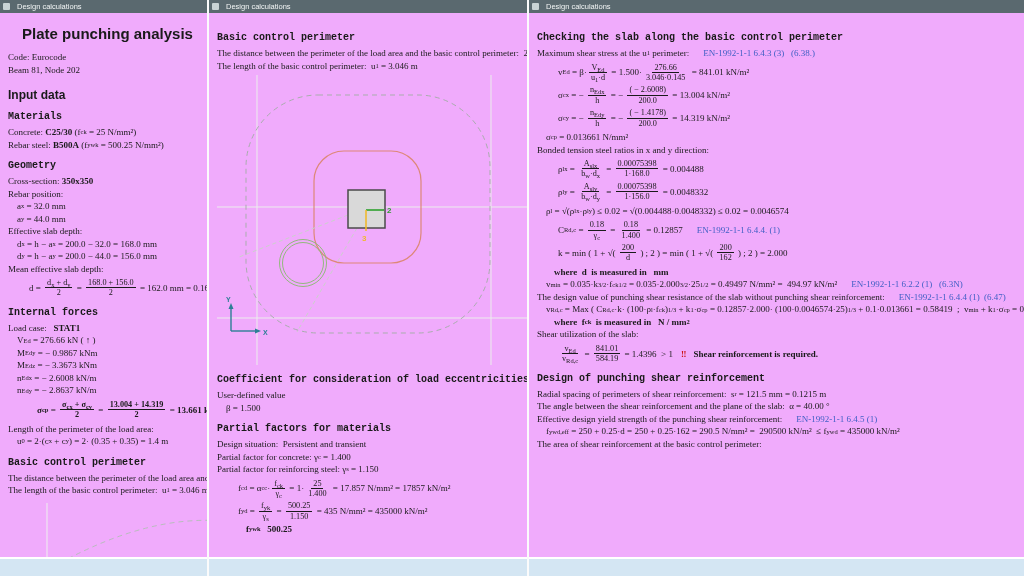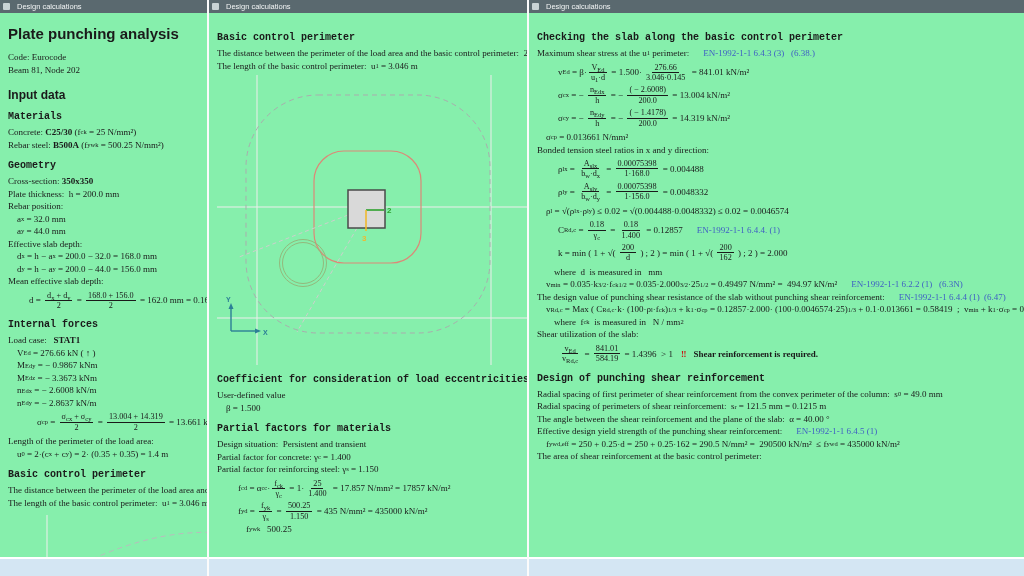--- a/index.html
+++ b/index.html
@@ -1,33 +1,33 @@
 <!DOCTYPE html>
 <html><head>
 <meta charset="utf-8">
 <style>
   html,body{margin:0;padding:0;background:#ffffff;}
   #screen{position:relative;width:1024px;height:576px;background:#fbfbfb;overflow:hidden;
           font-family:"Liberation Serif", serif;color:#1a1a1a;}
-  .panel{position:absolute;top:0;bottom:0;background:#86efac;overflow:hidden;}
+  .panel{position:absolute;top:0;bottom:0;background:#f0abfc;overflow:hidden;}
   #panel-left{left:0;width:207px;}
   #panel-mid{left:209px;width:318px;}
   #panel-right{left:529px;width:495px;}
   .titlebar{height:13px;background:#5a696f;color:#f2f5f5;display:flex;align-items:center;
             font-family:"Liberation Sans", sans-serif;font-size:7.5px;}
   .appicon{width:7px;height:7px;background:#c9d3d5;border-radius:1px;margin:0 7px 0 3px;flex:0 0 auto;}
   .content{padding:6px 0 0 8px;}
   #panel-mid .content, #panel-right .content{padding-top:10px;}
   .ln{white-space:nowrap;line-height:12.5px;font-size:9px;}
-  .ln.title{font-family:"Liberation Sans", sans-serif;font-weight:bold;font-size:15px;line-height:18px;margin:6px 0 8px 0;}
+  .ln.title{font-family:"Liberation Sans", sans-serif;font-weight:bold;font-size:15px;line-height:18px;margin:6px 0 8px 0;text-align:center;}
   .ln.h2{font-family:"Liberation Sans", sans-serif;font-weight:bold;font-size:12px;line-height:14px;margin:12px 0 5px 0;}
   .ln.h3{font-family:Liberation Mono, monospace;font-weight:bold;font-size:10px;line-height:12px;margin:9px 0 3px 0;}
   .ln.frac-line{margin:3px 12px;line-height:normal;display:flex;align-items:center;}
   .ind1{padding-left:9px;}
-  .ind2{padding-left:17px;}
+  .ind2{padding-left:17px;font-weight:bold;}
   .seg{display:inline-flex;align-items:center;white-space:pre;}
   sub{font-size:6.5px;vertical-align:-2px;line-height:0;}
   sup{font-size:6.5px;vertical-align:4px;line-height:0;}
   .frac{display:inline-flex;flex-direction:column;align-items:center;font-size:8.2px;
         line-height:1.15;margin:0 2px;vertical-align:middle;}
   .frac .num{border-bottom:0.9px solid #1a1a1a;padding:0 2px;}
   .frac .den{padding:0 2px;}
   .ref{color:#3f5fc4;margin-left:14px;white-space:pre;}
   .alert{color:#cc1111;font-weight:bold;margin-left:8px;}
   .boldnote{font-weight:bold;margin-left:7px;}
@@ -48,21 +48,20 @@
       <div>
           <div class="ln title"><span class="seg">Plate punching analysis</span></div>
           <div class="ln text"><span class="seg">Code: Eurocode</span></div>
           <div class="ln text"><span class="seg">Beam 81, Node 202</span></div>
           <div class="ln h2"><span class="seg">Input data</span></div>
           <div class="ln h3"><span class="seg">Materials</span></div>
           <div class="ln text"><span class="seg">Concrete: <b>C25/30</b> (f<sub>ck</sub> = 25 N/mm²)</span></div>
           <div class="ln text"><span class="seg">Rebar steel: <b>B500A</b> (f<sub>ywk</sub> = 500.25 N/mm²)</span></div>
           <div class="ln h3"><span class="seg">Geometry</span></div>
           <div class="ln text"><span class="seg">Cross-section: <b>350x350</b></span></div>
-          <div class="ln text"><span class="seg">Plate thickness:  h = 200.0 mm</span></div>
           <div class="ln text"><span class="seg">Rebar position:</span></div>
           <div class="ln text ind1"><span class="seg">a<sub>x</sub> = 32.0 mm</span></div>
           <div class="ln text ind1"><span class="seg">a<sub>y</sub> = 44.0 mm</span></div>
           <div class="ln text"><span class="seg">Effective slab depth:</span></div>
           <div class="ln text ind1"><span class="seg">d<sub>x</sub> = h − a<sub>x</sub> = 200.0 − 32.0 = 168.0 mm</span></div>
           <div class="ln text ind1"><span class="seg">d<sub>y</sub> = h − a<sub>y</sub> = 200.0 − 44.0 = 156.0 mm</span></div>
           <div class="ln text"><span class="seg">Mean effective slab depth:</span></div>
           <div class="ln frac-line ind1">
             <span class="seg">d = <span class="frac"><span class="num">d<sub>x</sub> + d<sub>y</sub></span><span class="den">2</span></span> = <span class="frac"><span class="num">168.0 + 156.0</span><span class="den">2</span></span> = 162.0 mm = 0.162 m</span>
           </div>
@@ -195,21 +194,20 @@
           <div class="ln text"><span class="seg">The design value of punching shear resistance of the slab without punching shear reinforcement:</span><span class="ref">EN-1992-1-1 6.4.4 (1)  (6.47)</span></div>
           <div class="ln text ind1"><span class="seg">v<sub>Rd,c</sub> = Max ( C<sub>Rd,c</sub>·k· (100·ρ<sub>l</sub>·f<sub>ck</sub>)<sup>1/3</sup> + k<sub>1</sub>·σ<sub>cp</sub> = 0.12857·2.000· (100·0.0046574·25)<sup>1/3</sup> + 0.1·0.013661 = 0.58419  ;  v<sub>min</sub> + k<sub>1</sub>·σ<sub>cp</sub> = 0.49497</span></div>
           <div class="ln text ind2"><span class="seg">where  f<sub>ck</sub>  is measured in   N / mm<sup>2</sup></span></div>
           <div class="ln text"><span class="seg">Shear utilization of the slab:</span></div>
           <div class="ln frac-line ind1">
             <span class="seg"><span class="frac"><span class="num">v<sub>Ed</sub></span><span class="den">v<sub>Rd,c</sub></span></span> = <span class="frac"><span class="num">841.01</span><span class="den">584.19</span></span> = 1.4396  &gt; 1</span>
             <span class="alert">‼</span>
             <span class="boldnote">Shear reinforcement is required.</span>
           </div>
           <div class="ln h3"><span class="seg">Design of punching shear reinforcement</span></div>
-          <div class="ln text"><span class="seg">Radial spacing of first perimeter of shear reinforcement from the convex perimeter of the column:  s<sub>0</sub> = 49.0 mm</span></div>
           <div class="ln text"><span class="seg">Radial spacing of perimeters of shear reinforcement:  s<sub>r</sub> = 121.5 mm = 0.1215 m</span></div>
           <div class="ln text"><span class="seg">The angle between the shear reinforcement and the plane of the slab:  α = 40.00 °</span></div>
           <div class="ln text"><span class="seg">Effective design yield strength of the punching shear reinforcement:</span><span class="ref">EN-1992-1-1 6.4.5 (1)</span></div>
           <div class="ln text ind1"><span class="seg">f<sub>ywd,eff</sub> = 250 + 0.25·d = 250 + 0.25·162 = 290.5 N/mm² =  290500 kN/m²  ≤ f<sub>ywd</sub> = 435000 kN/m²</span></div>
           <div class="ln text"><span class="seg">The area of shear reinforcement at the basic control perimeter:</span></div>
         </div>
     </div>
     <div class="footer"></div>
   </div>
 

